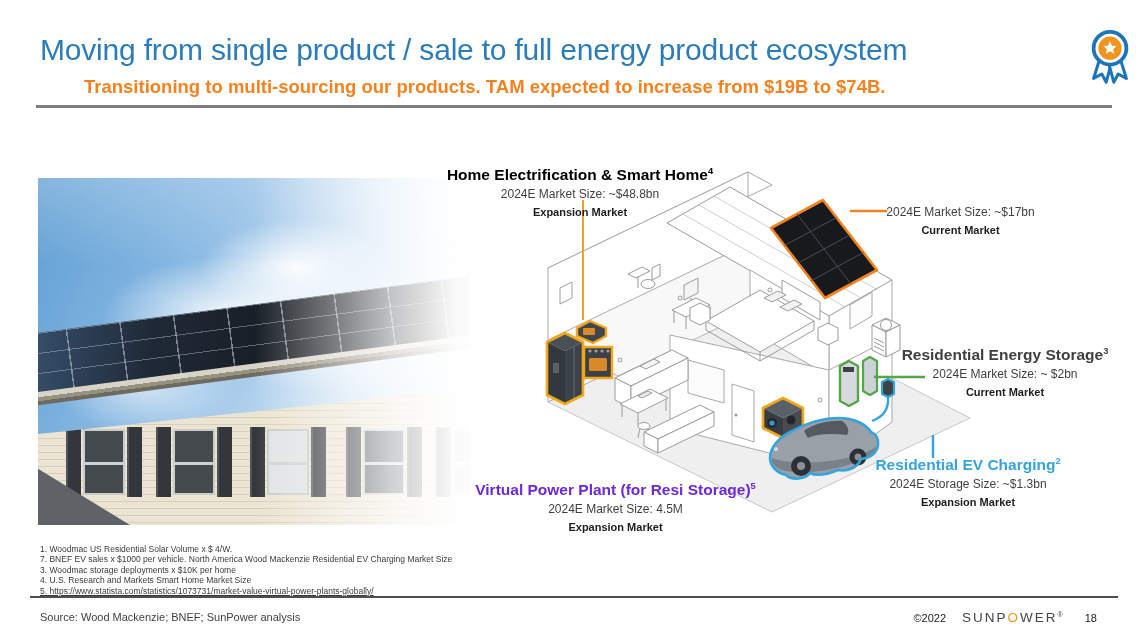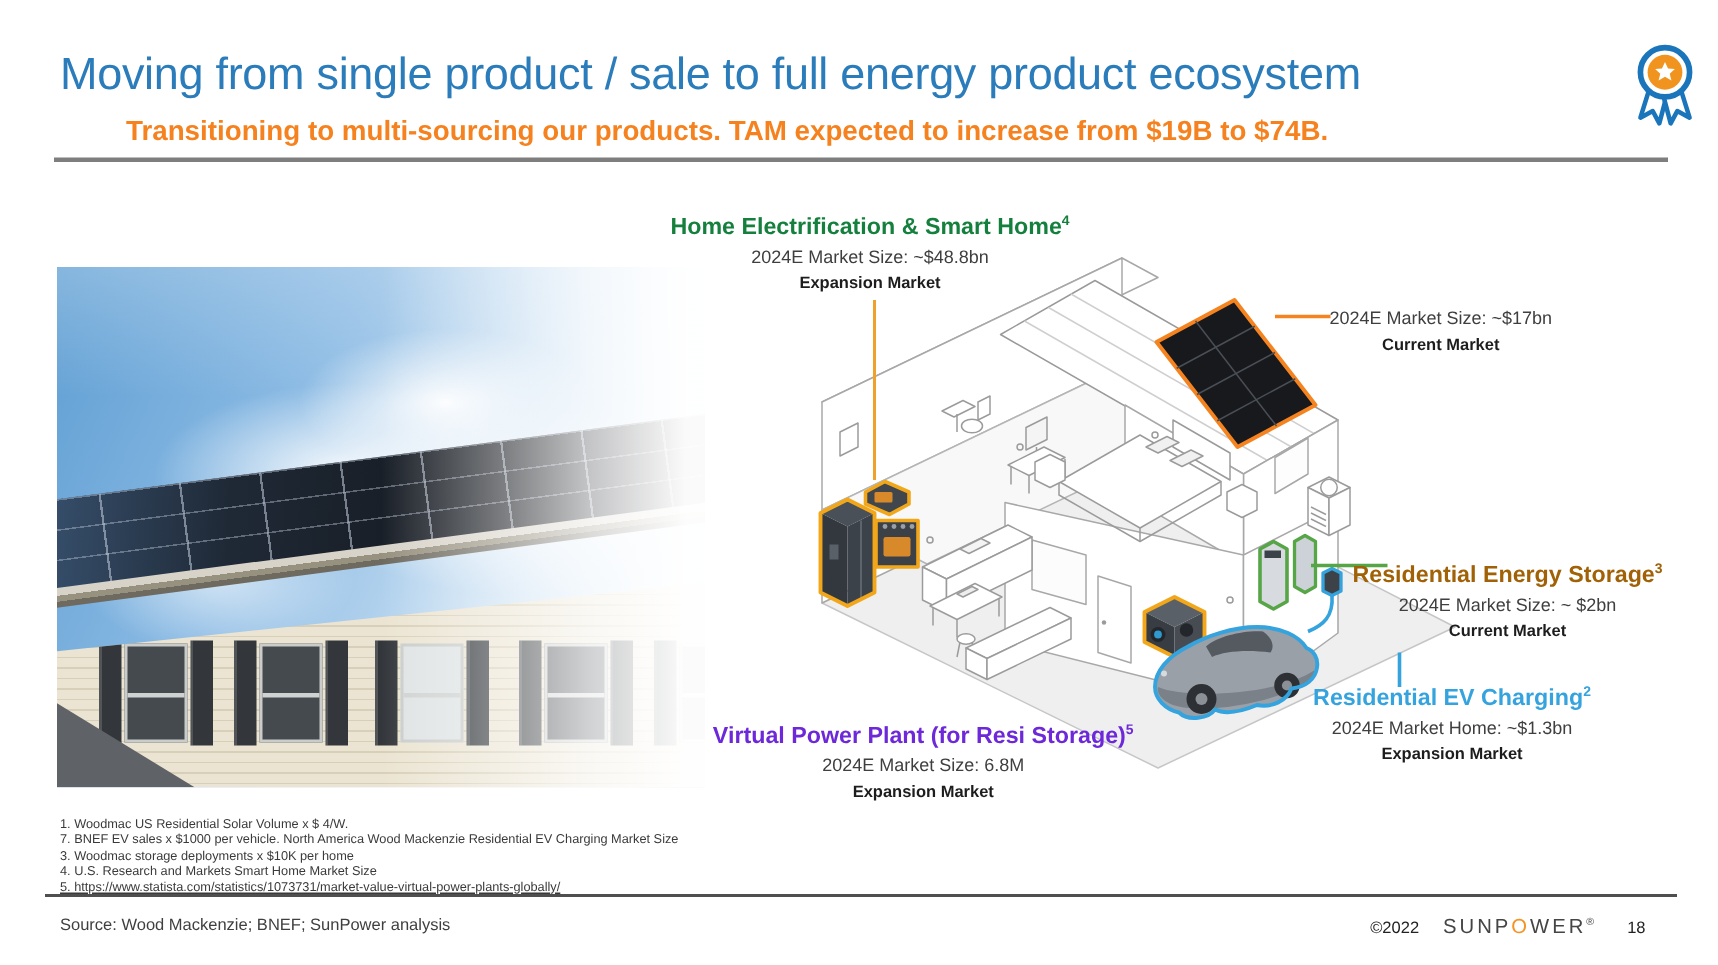--- a/index.html
+++ b/index.html
@@ -53,23 +53,23 @@
 
   
   .diagram { position:absolute; left:520px; top:170px; width:600px; height:345px; }
 
   
   .callout { position:absolute; text-align:center; }
   .co-title { font-size:15.5px; font-weight:bold; line-height:1.1; }
   .co-title sup { font-size:60%; }
   .co-market { font-size:12px; color:#3f3f3f; margin-top:4px; }
   .co-segment { font-size:11px; font-weight:bold; color:#1d1d1d; margin-top:5px; }
-  .c-gold   { color:#15803d; }
+  .c-gold   { color:#000000;margin-top:24px; }
   .c-orange { color:#f5831f; }
-  .c-green  { color:#a16207;margin-top:28px; }
+  .c-green  { color:#404040; }
   .c-blue   { color:#35a3dd; }
   .c-purple { color:#6d28d9; }
   .co-home    { left:390px; top:142px; width:380px; }
   .co-solar   { left:843px; top:201px; width:235px; }
   .co-storage { left:885px; top:346px; width:240px; }
   .co-ev      { left:848px; top:456px; width:240px; }
   .co-vpp     { left:468px; top:481px; width:295px; }
 
   
   .footnotes { position:absolute; left:40px; top:544px; font-size:8.5px; line-height:10.4px; color:#3a3a3a; }
@@ -312,26 +312,26 @@
     <div class="co-market">2024E Market Size: ~$17bn</div>
     <div class="co-segment">Current Market</div>
   </div>
   <div class="callout co-storage">
     <div class="co-title c-green"><span>Residential Energy Storage</span><sup>3</sup></div>
     <div class="co-market">2024E Market Size: ~ $2bn</div>
     <div class="co-segment">Current Market</div>
   </div>
   <div class="callout co-ev">
     <div class="co-title c-blue"><span>Residential EV Charging</span><sup>2</sup></div>
-    <div class="co-market">2024E Market Home: ~$1.3bn</div>
+    <div class="co-market">2024E Storage Size: ~$1.3bn</div>
     <div class="co-segment">Expansion Market</div>
   </div>
   <div class="callout co-vpp">
     <div class="co-title c-purple"><span>Virtual Power Plant (for Resi Storage)</span><sup>5</sup></div>
-    <div class="co-market">2024E Market Size: 6.8M</div>
+    <div class="co-market">2024E Market Size: 4.5M</div>
     <div class="co-segment">Expansion Market</div>
   </div>
 
   <div class="footnotes">
     <div>1. Woodmac US Residential Solar Volume x $ 4/W.</div>
     <div>7. BNEF EV sales x $1000 per vehicle. North America Wood Mackenzie Residential EV Charging Market Size</div>
     <div>3. Woodmac storage deployments x $10K per home</div>
     <div>4. U.S. Research and Markets Smart Home Market Size</div>
     <div class="fn-link">5. https://www.statista.com/statistics/1073731/market-value-virtual-power-plants-globally/</div>
   </div>

